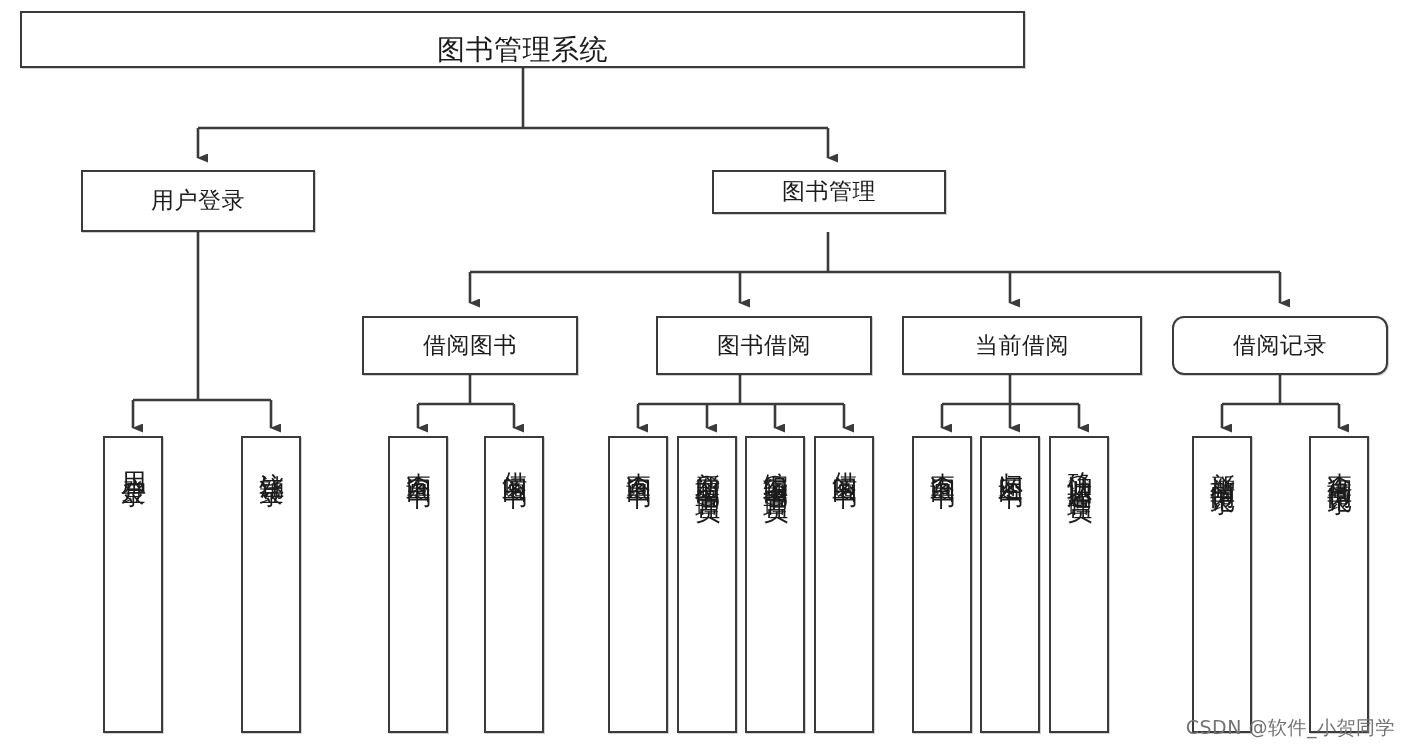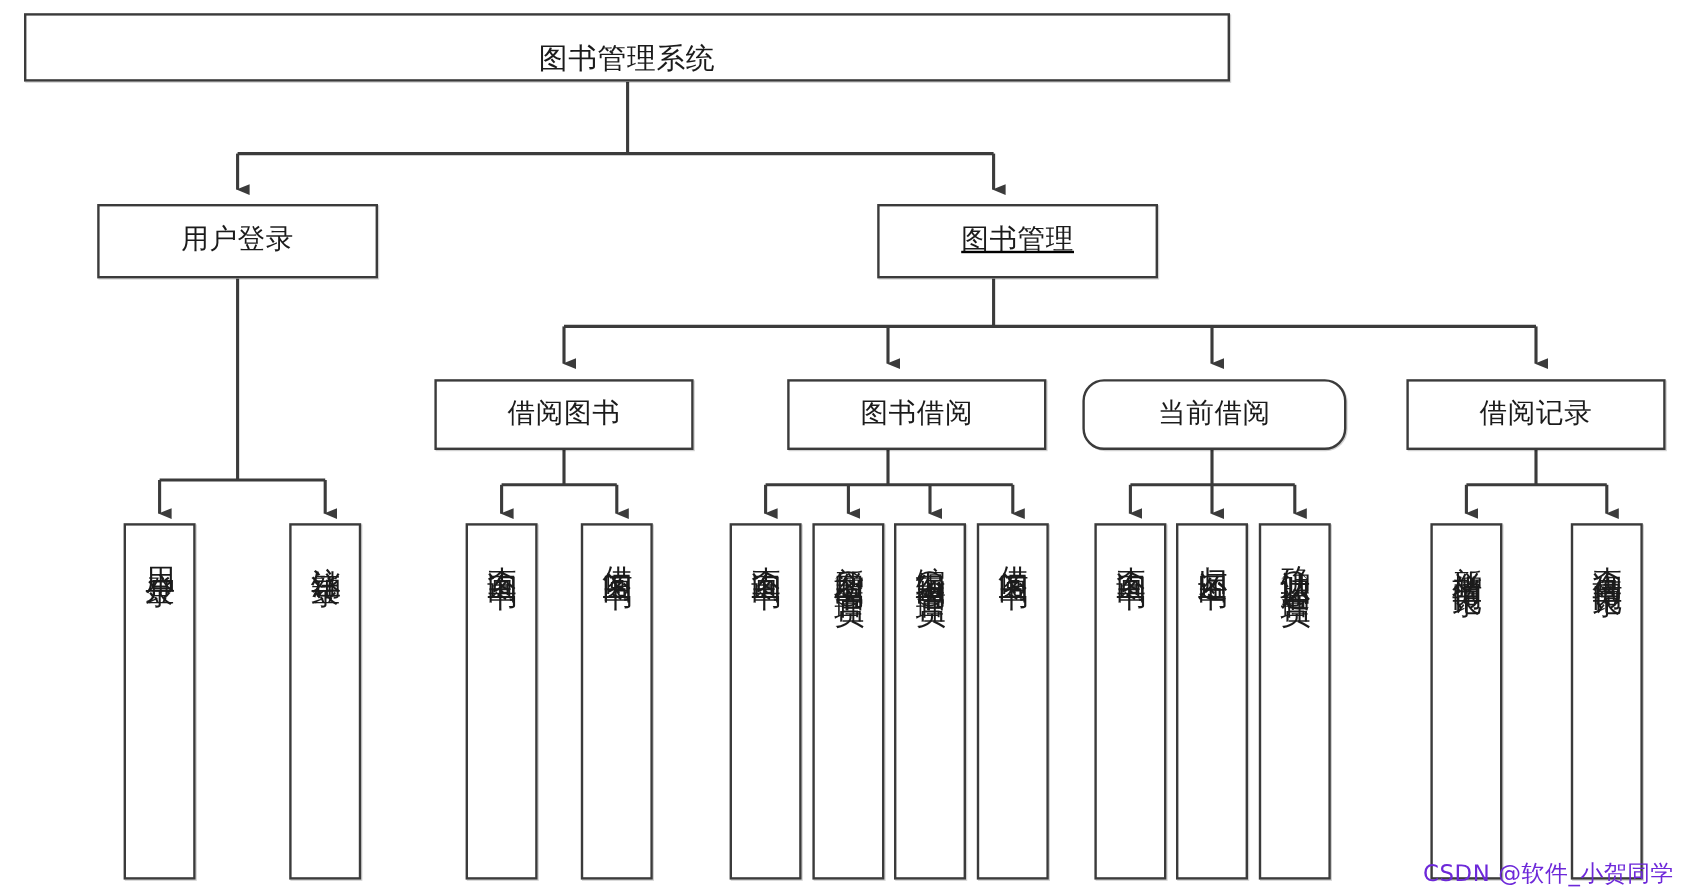--- a/index.html
+++ b/index.html
@@ -39,42 +39,42 @@
     color: #1b1b1b;
     line-height: 1.18;
     text-align: center;
     letter-spacing: 0.5px;
   }
   .node.horiz .label {
     font-size: 23px;
     white-space: nowrap;
   }
   .node.root .label {
-    font-size: 24px;
+    font-size: 28px;
     margin-top: 20px;
   }
   .node.vert {
     align-items: flex-start;
     justify-content: center;
     padding-top: 14px;
   }
   .node.vert .label {
     writing-mode: vertical-rl;
     text-orientation: upright;
     font-size: 25px;
     line-height: 1.05;
     letter-spacing: 4px;
     white-space: nowrap;
   }
   .watermark {
     position: absolute;
     right: 10px;
     bottom: 6px;
     font-size: 19px;
-    color: #6d28d9;
+    color: #737373;
     letter-spacing: 0.5px;
     white-space: nowrap;
   }
 </style>
 </head>
 <body>
 
 <div id="canvas">
 
   <svg class="wires" viewBox="0 0 1405 747">
@@ -127,34 +127,34 @@
     </g>
   </svg>
 
   <div class="node root horiz" style="left:20px; top:11px; width:1005px; height:57px;">
     <span class="label">图书管理系统</span>
   </div>
 
   <div class="node horiz" style="left:81px; top:170px; width:234px; height:62px;">
     <span class="label">用户登录</span>
   </div>
-  <div class="node horiz" style="left:731px; top:170px; width:234px; height:62px;text-decoration:underline;">
+  <div class="node horiz" style="left:712px; top:170px; width:234px; height:44px;">
     <span class="label">图书管理</span>
   </div>
 
   <div class="node horiz" style="left:362px; top:316px; width:216px; height:59px;">
     <span class="label">借阅图书</span>
   </div>
   <div class="node horiz" style="left:632px; top:316px; width:216px; height:59px;margin-left:24px;">
     <span class="label">图书借阅</span>
   </div>
-  <div class="node horiz" style="left:902px; top:316px; width:220px; height:59px;border-radius:18px;">
+  <div class="node horiz" style="left:902px; top:316px; width:240px; height:59px;">
     <span class="label">当前借阅</span>
   </div>
-  <div class="node horiz" style="left:1172px; top:316px; width:216px; height:59px;">
+  <div class="node horiz" style="left:1172px; top:316px; width:216px; height:59px;border-radius:12px;">
     <span class="label">借阅记录</span>
   </div>
 
   <div class="node vert" style="left:103px; top:436px; width:60px; height:297px;">
     <span class="label">用户登录</span>
   </div>
   <div class="node vert" style="left:241px; top:436px; width:60px; height:297px;">
     <span class="label">注销登录</span>
   </div>
 

